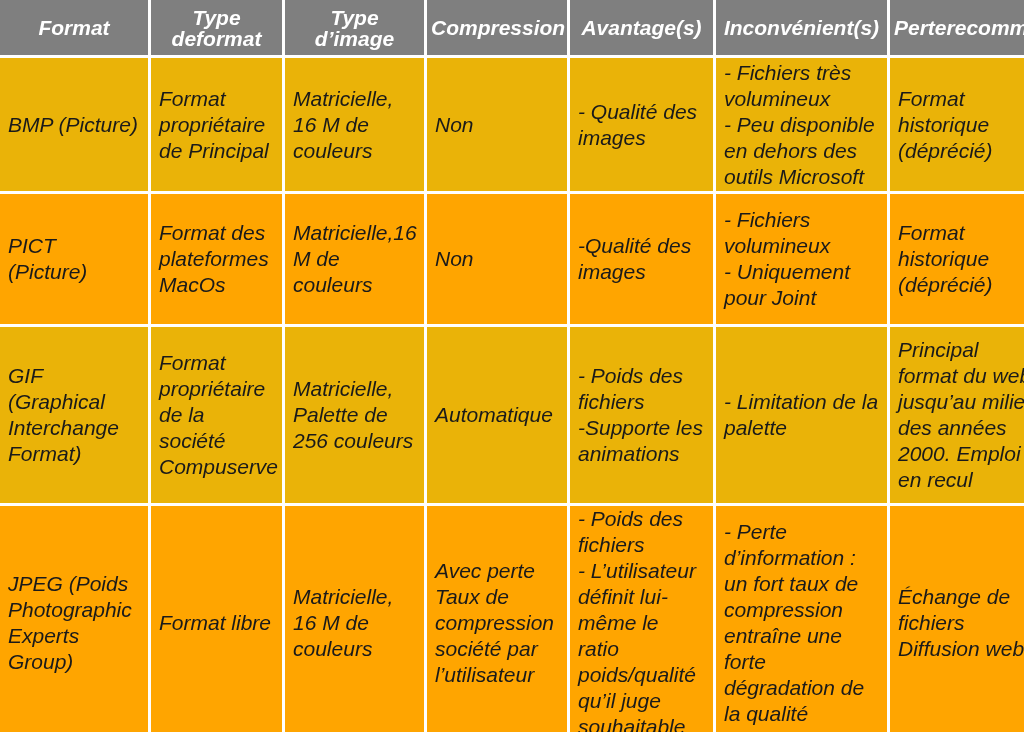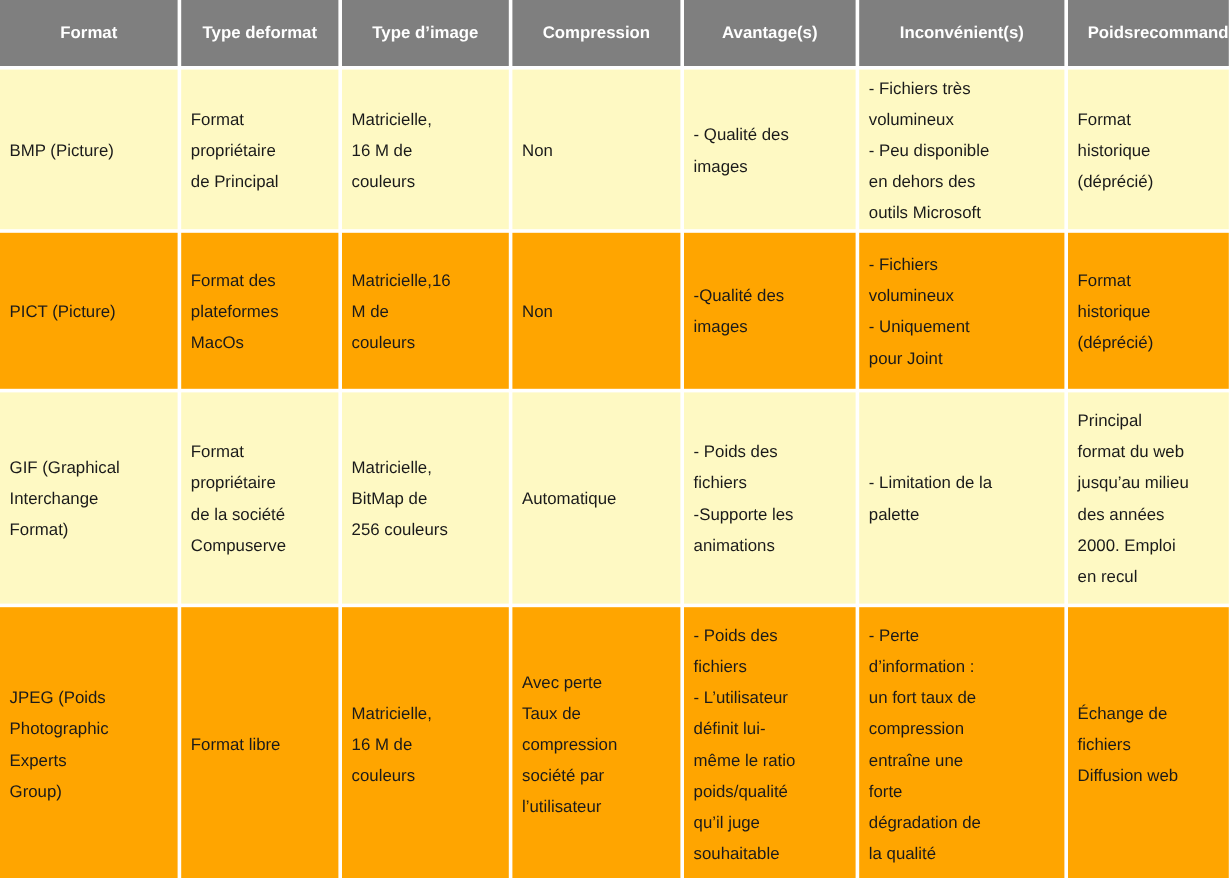--- a/index.html
+++ b/index.html
@@ -7,34 +7,35 @@
     table.formats {
       border-collapse: separate;
       border-spacing: 3px 3px;
       margin: -3px 0 0 -3px;
       table-layout: fixed;
       width: 1030px;
     }
     th, td {
       padding: 0 8px;
       vertical-align: middle;
-      font-size: 14px;
+      font-size: 21px;
       line-height: 26px;
       color: #1a1a1a;
+      font-style: italic;
     }
     th {
       background: #7f7f7f;
       color: #ffffff;
       font-weight: bold;
       text-align: center;
       height: 55px;
       line-height: 21px;
       padding: 0 4px;
     }
-    tr.light td { background: #fef9c3; }
+    tr.light td { background: #eab308; }
     tr.orange td { background: #ffa500; }
     td .line { display: block; }
   </style>
 </head>
 <body>
 
 <table class="formats">
   <colgroup>
     <col style="width:148px">
     <col style="width:131px">
@@ -45,21 +46,21 @@
     <col style="width:158px">
   </colgroup>
   <thead>
     <tr>
       <th><span class="line">Format</span></th>
       <th><span class="line">Type de</span><span class="line">format</span></th>
       <th><span class="line">Type d’image</span></th>
       <th><span class="line">Compression</span></th>
       <th><span class="line">Avantage(s)</span></th>
       <th><span class="line">Inconvénient(s)</span></th>
-      <th><span class="line">Poids</span><span class="line">recommandé</span></th>
+      <th><span class="line">Perte</span><span class="line">recommandé</span></th>
     </tr>
   </thead>
   <tbody>
     <tr style="height:133px" class="light">
       <td>
           <span class="line">BMP (Picture)</span>
         </td>
       <td>
           <span class="line">Format</span>
           <span class="line">propriétaire</span>
@@ -130,21 +131,21 @@
           <span class="line">Format)</span>
         </td>
       <td>
           <span class="line">Format</span>
           <span class="line">propriétaire</span>
           <span class="line">de la société</span>
           <span class="line">Compuserve</span>
         </td>
       <td>
           <span class="line">Matricielle,</span>
-          <span class="line">BitMap de</span>
+          <span class="line">Palette de</span>
           <span class="line">256 couleurs</span>
         </td>
       <td>
           <span class="line">Automatique</span>
         </td>
       <td>
           <span class="line">- Poids des</span>
           <span class="line">fichiers</span>
           <span class="line">-Supporte les</span>
           <span class="line">animations</span>

